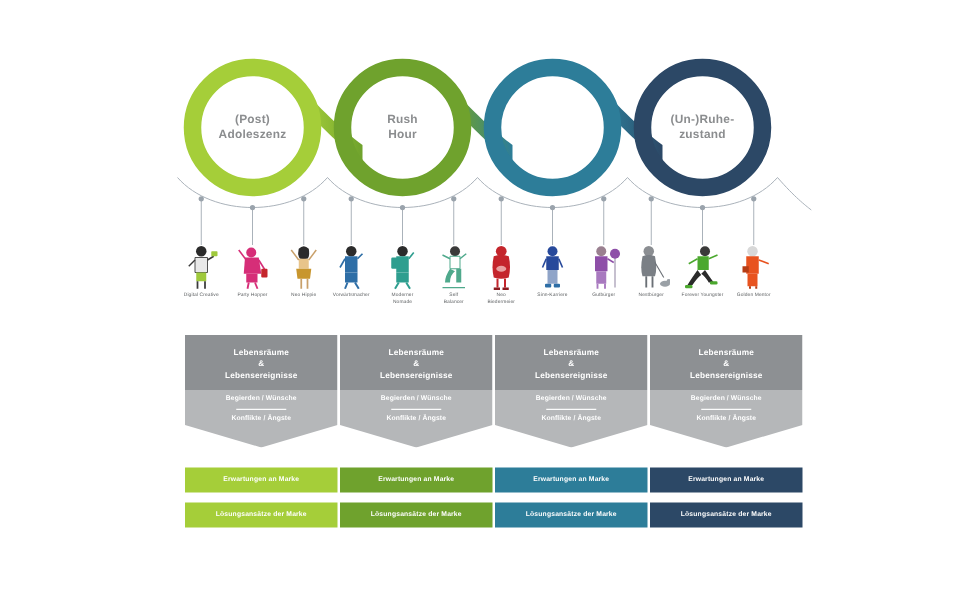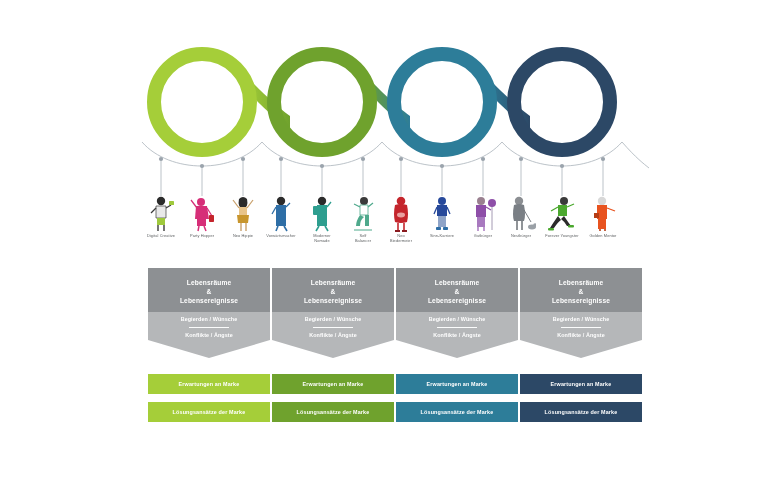--- a/index.html
+++ b/index.html
@@ -148,20 +148,26 @@
         <path d="M224,44 C 244,64 254,74 270,86 L270,72 C 254,60 244,50 224,30 Z" fill="url(#g23)"></path>
         <path d="M344,44 C 364,64 374,74 390,86 L390,72 C 374,60 364,50 344,30 Z" fill="url(#g34)"></path>
       </g>
 
       <circle cx="62" cy="58" r="48" fill="none" stroke="#A5CE39" stroke-width="14"></circle>
       <circle cx="182" cy="58" r="48" fill="none" stroke="#6FA22D" stroke-width="14"></circle>
       <circle cx="302" cy="58" r="48" fill="none" stroke="#2D7D99" stroke-width="14"></circle>
       <circle cx="422" cy="58" r="48" fill="none" stroke="#2C4866" stroke-width="14"></circle>
     </svg>
 
+    <div class="loop-label" style="left: 17px; top: 46px; white-space: pre-line;">(Post)
+Adoleszenz</div>
+    <div class="loop-label" style="left: 137px; top: 46px; white-space: pre-line;">Rush
+Hour</div>
+    <div class="loop-label" style="left: 377px; top: 46px; white-space: pre-line;">(Un-)Ruhe-
+zustand</div>
   </div>
 
   <div id="connectors">
     <svg width="510" height="62" viewBox="0 0 510 62" xmlns="http://www.w3.org/2000/svg">
       <g fill="none" stroke="#AAB2BA" stroke-width="0.8">
         <path d="M2,2 C 30,34 94,34 122,2"></path>
         <path d="M122,2 C 150,34 214,34 242,2"></path>
         <path d="M242,2 C 270,34 334,34 362,2"></path>
         <path d="M362,2 C 390,34 454,34 482,2"></path>
         <path d="M482,2 C 496,18 504,24 509,28"></path>

